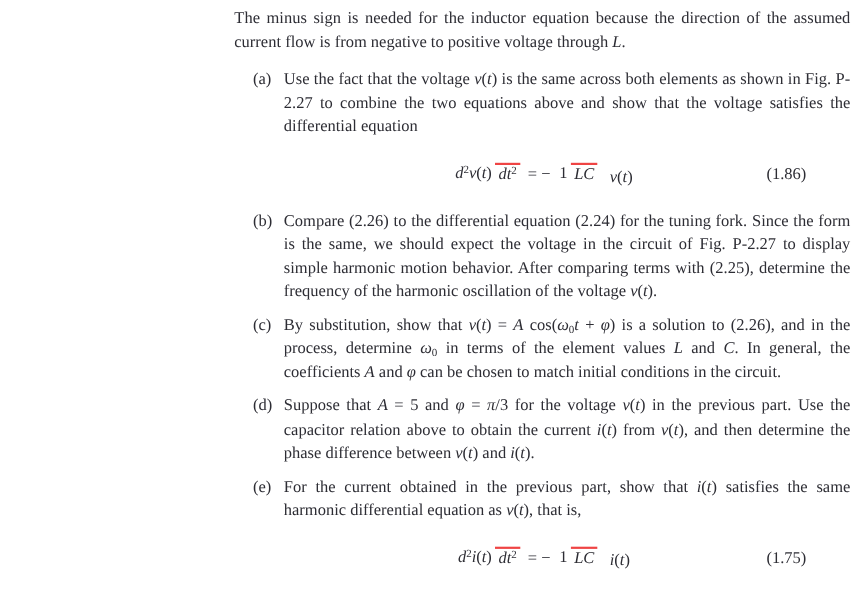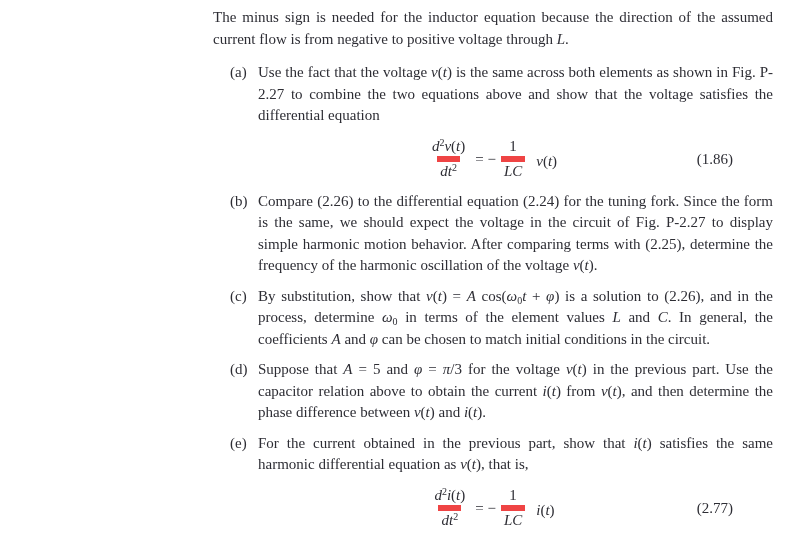--- a/index.html
+++ b/index.html
@@ -63,28 +63,28 @@
     align-items: center;
     margin: 7px 0 9px 0;
     min-height: 46px;
   }
   .eq {
     display: inline-flex;
     align-items: center;
   }
   .frac {
     display: inline-flex;
-    flex-direction: column;
+    flex-direction: row;
     align-items: center;
     line-height: 19px;
   }
   .frac .num { display: block; padding: 0 3px; }
   .frac .den {
     display: block;
-    border-top: 6px solid #ef4444;
+    border-top: 2px solid #ef4444;
     padding: 0 3px;
   }
   .rel {
     padding: 0 5px 0 7px;
     position: relative;
     top: 1px;
   }
   .tail {
     margin-left: 11px;
     position: relative;
@@ -153,17 +153,17 @@
           <span class="num"><span class="seg-i">d</span><span class="seg-sup">2</span><span class="seg-i">i</span>(<span class="seg-i">t</span>)</span>
           <span class="den"><span class="seg-i">d</span><span class="seg-i">t</span><span class="seg-sup">2</span></span>
         </span>
         <span class="rel">= −</span>
         <span class="frac">
           <span class="num">1</span>
           <span class="den"><span class="seg-i">L</span><span class="seg-i">C</span></span>
         </span>
         <span class="tail"><span class="seg-i">i</span>(<span class="seg-i">t</span>)</span>
       </span>
-      <span class="eqnum">(2.77)</span>
+      <span class="eqnum">(1.75)</span>
     </div>
 
   </div>
 </div>
 
 </body></html>

